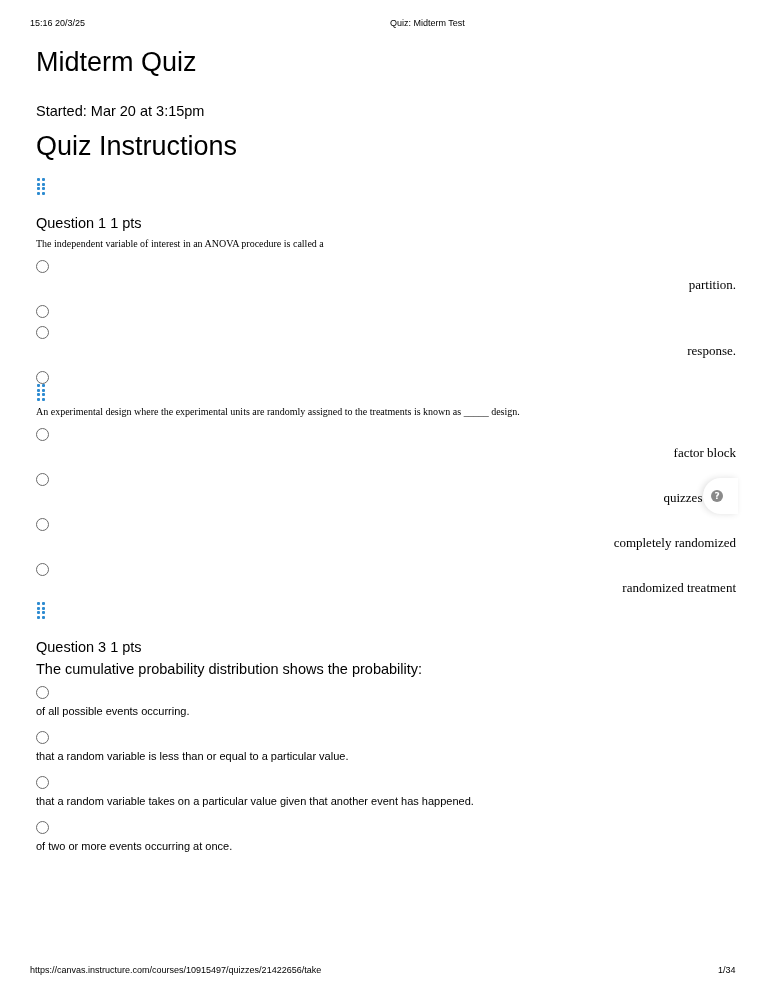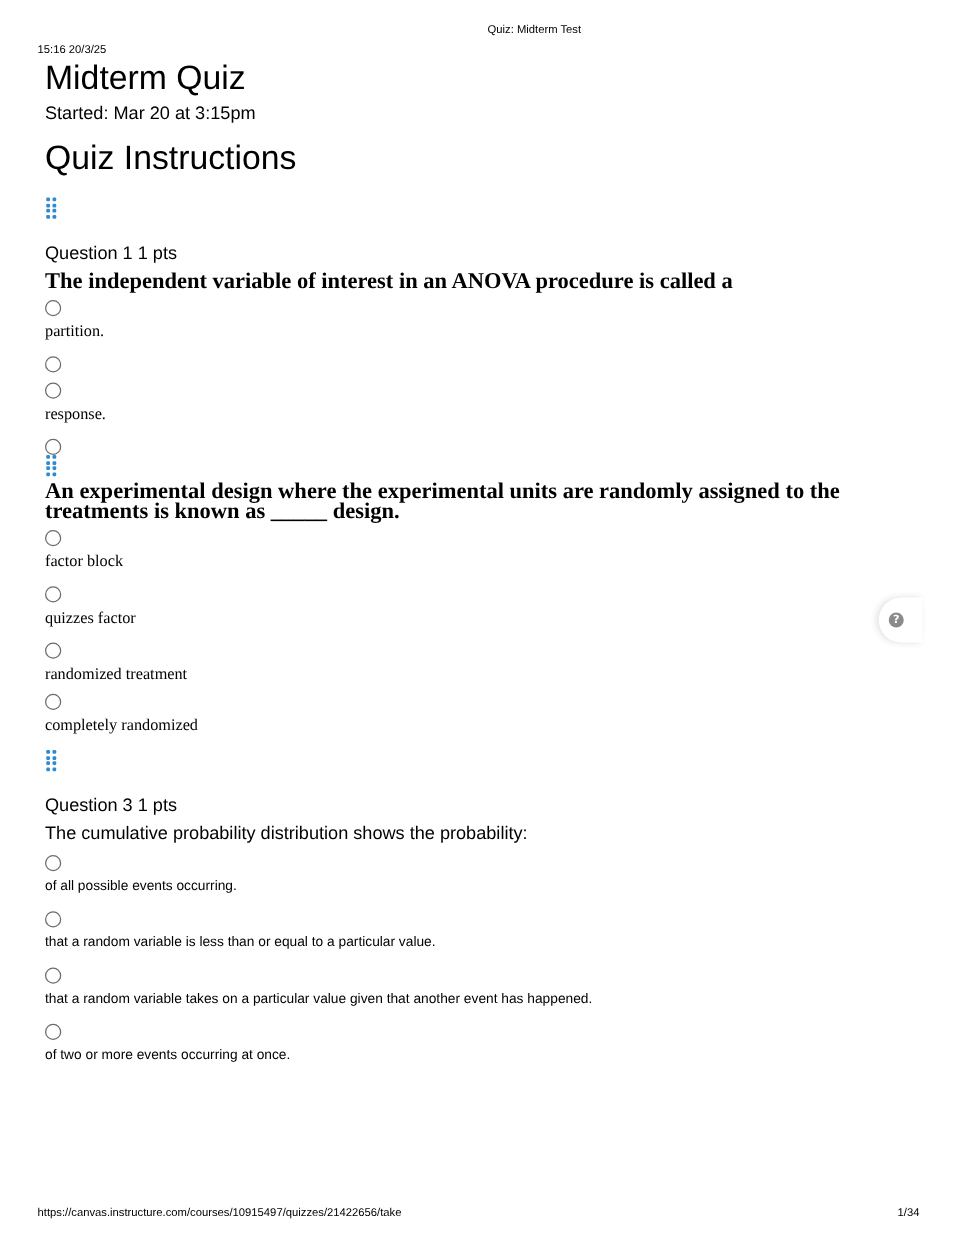--- a/index.html
+++ b/index.html
@@ -17,21 +17,21 @@
     }
     .print-header {
       position: absolute;
       top: 18px;
       left: 0;
       width: 768px;
       height: 14px;
       font-size: 9px;
       color: #000;
     }
-    .print-header .ph-left { position: absolute; left: 30px; top: 16px; }
+    .print-header .ph-left { position: absolute; left: 30px; top: 0; }
     .print-header .ph-center { position: absolute; left: 390px; top: 0; }
     .print-footer {
       position: absolute;
       top: 965px;
       left: 0;
       width: 768px;
       font-size: 9px;
       color: #000;
     }
     .print-footer .pf-left { position: absolute; left: 30px; top: 0; }
@@ -45,21 +45,21 @@
     }
     h1.title {
       font-family: "Liberation Sans", sans-serif;
       font-weight: normal;
       font-size: 27px;
       margin: 4px 0 0 0;
       line-height: 36px;
     }
     .started {
       font-size: 14.5px;
-      margin-top: 2px;
+      margin-top: 22px;
       line-height: 18px;
     }
     h2.instructions {
       font-family: "Liberation Sans", sans-serif;
       font-weight: normal;
       font-size: 27px;
       margin: 8px 0 0 0;
       line-height: 36px;
     }
     .question {
@@ -83,24 +83,23 @@
       background: #2d8bd1;
       border-radius: 1px;
     }
     .q-header {
       font-size: 14.5px;
       line-height: 18px;
       margin-top: 20px;
     }
     .q-text-serif {
       font-family: "Liberation Serif", serif;
-      font-size: 18px;
+      font-size: 10px;
       line-height: 16px;
       margin-top: 4px;
-      font-weight: bold;
     }
     .q-text-sans {
       font-family: "Liberation Sans", sans-serif;
       font-size: 14.5px;
       line-height: 18px;
       margin-top: 4px;
     }
     .answer {
       margin-top: 0;
     }
@@ -114,20 +113,21 @@
       margin-top: 8px;
       margin-left: 0;
       cursor: pointer;
     }
     .ans-label-serif {
       font-family: "Liberation Serif", serif;
       font-size: 13px;
       line-height: 16px;
       margin-top: 4px;
       margin-bottom: 12px;
+      text-align: right;
     }
     .ans-label-sans {
       font-family: "Liberation Sans", sans-serif;
       font-size: 11px;
       line-height: 16px;
       margin-top: 4px;
       margin-bottom: 12px;
     }
 
     .help-tab {
@@ -214,25 +214,25 @@
     <div class="answer">
       <span class="radio"></span>
       <div class="ans-label-serif">factor block</div>
     </div>
     <div class="answer">
       <span class="radio"></span>
       <div class="ans-label-serif">quizzes factor</div>
     </div>
     <div class="answer">
       <span class="radio"></span>
+      <div class="ans-label-serif">completely randomized</div>
+    </div>
+    <div class="answer">
+      <span class="radio"></span>
       <div class="ans-label-serif" style="margin-bottom:6px;">randomized treatment</div>
-    </div>
-    <div class="answer">
-      <span class="radio"></span>
-      <div class="ans-label-serif">completely randomized</div>
     </div>
   </div>
 
   <div class="question">
     <div class="drag-handle">
       <span></span>
         <span></span>
         <span></span>
         <span></span>
         <span></span>

